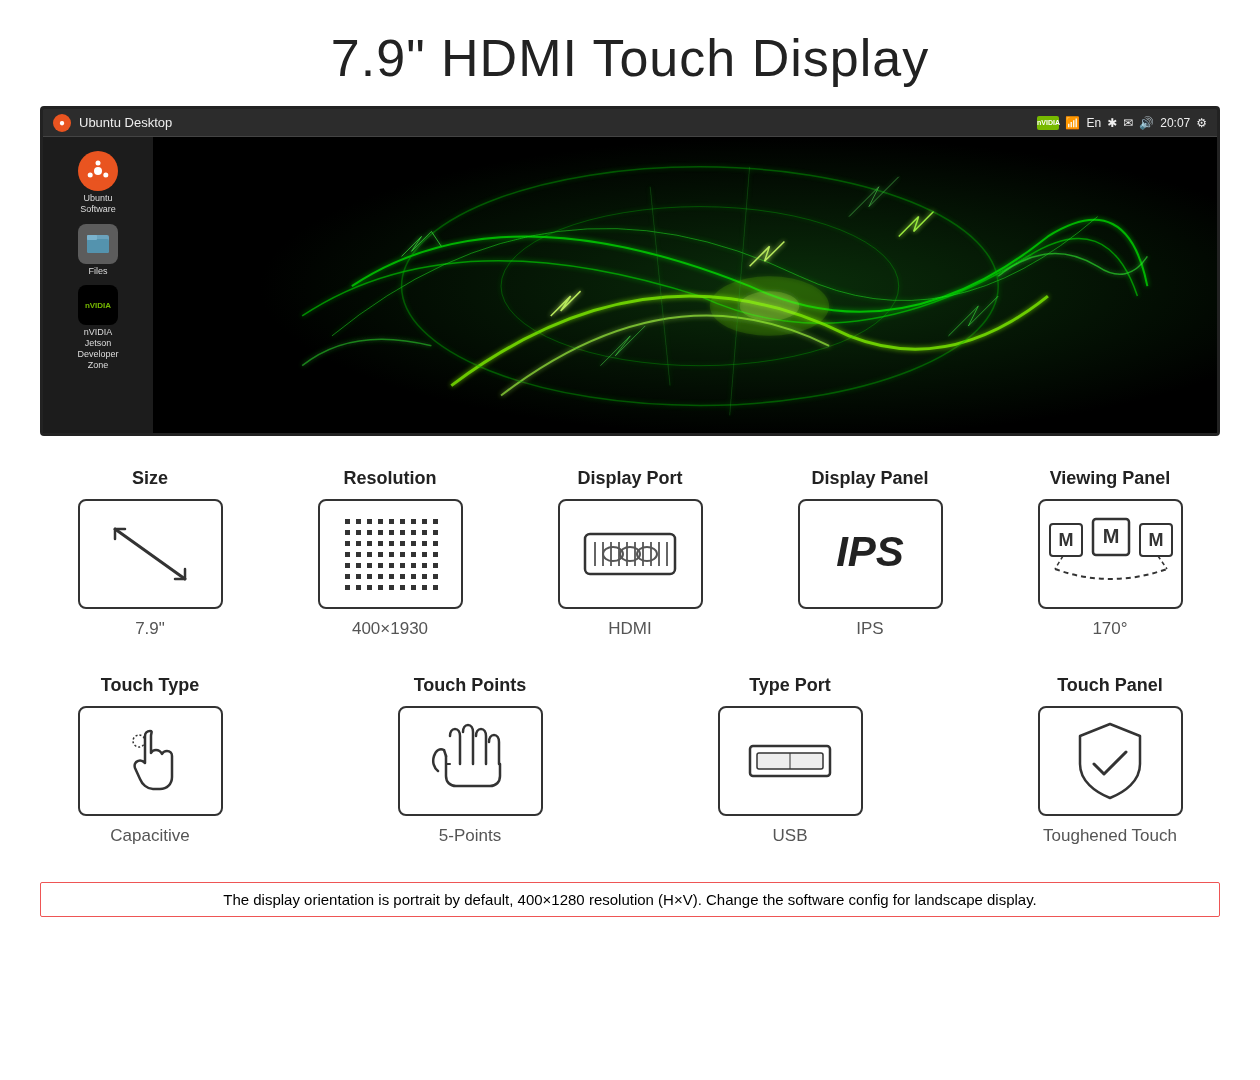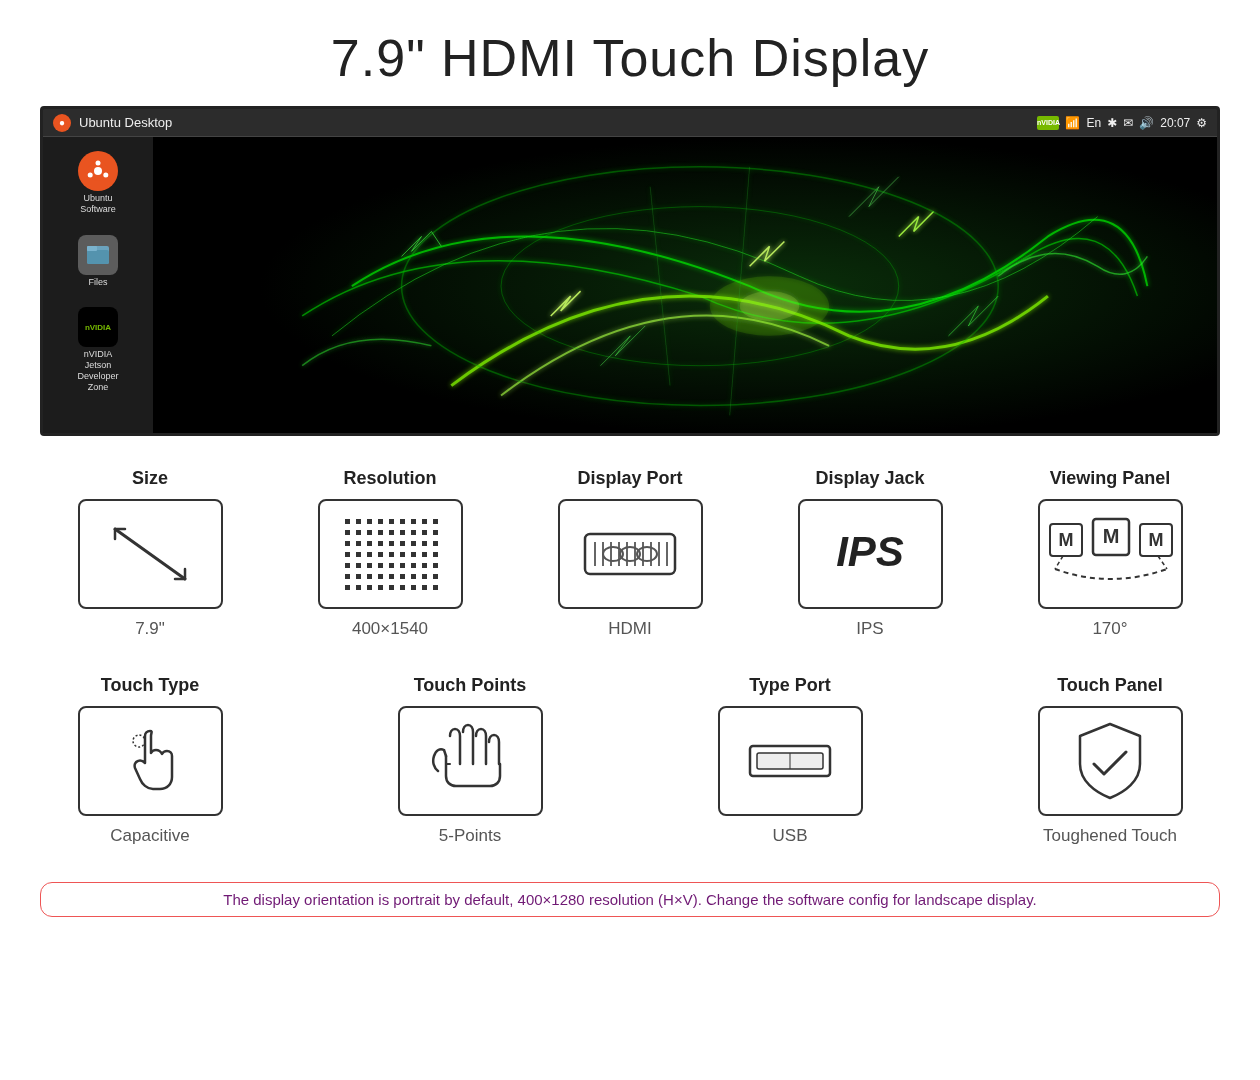--- a/index.html
+++ b/index.html
@@ -85,21 +85,21 @@
       height: calc(100% - 28px);
     }
 
     .sidebar-icons {
       width: 110px;
       background: rgba(30,30,30,0.85);
       display: flex;
       flex-direction: column;
       align-items: center;
       padding: 10px 0;
-      gap: 12px;
+      gap: 1px;
     }
 
     .desktop-icon {
       display: flex;
       flex-direction: column;
       align-items: center;
       width: 90px;
       padding: 4px 2px;
       cursor: pointer;
       border-radius: 4px;
@@ -182,27 +182,27 @@
     }
 
     .spec-value {
       font-size: 17px;
       color: #555;
       text-align: center;
     }
 
     .footer-note {
       border: 1.5px solid #e55;
-      color: #701a75;
+      color: #000000;
       text-align: center;
       font-size: 15px;
       padding: 8px 20px;
       width: 1180px;
       margin: 14px auto 20px auto;
-      border-radius: 12px;
+      border-radius: 2px;
     }
   </style>
 </head>
 <body>
 
 <h1 class="page-title">7.9" HDMI Touch Display</h1>
 
 <div class="screenshot-area">
   <div class="taskbar">
     <div class="taskbar-left">
@@ -402,21 +402,21 @@
               <rect x="32" y="76" width="5" height="5"></rect>
               <rect x="43" y="76" width="5" height="5"></rect>
               <rect x="54" y="76" width="5" height="5"></rect>
               <rect x="65" y="76" width="5" height="5"></rect>
               <rect x="76" y="76" width="5" height="5"></rect>
               <rect x="87" y="76" width="5" height="5"></rect>
               <rect x="98" y="76" width="5" height="5"></rect>
           </g>
         </svg>
       </div>
-      <div class="spec-value">400×1540</div>
+      <div class="spec-value">400×1930</div>
     </div>
 
     <div class="spec-item">
       <div class="spec-label">Display Port</div>
       <div class="spec-icon-box">
         <svg width="110" height="80" viewBox="0 0 110 80">
 
           <rect x="10" y="20" width="90" height="40" rx="5" fill="none" stroke="#333" stroke-width="2.5"></rect>
 
           <g stroke="#333" stroke-width="1.5">
@@ -434,21 +434,21 @@
 
           <ellipse cx="38" cy="40" rx="10" ry="7" fill="none" stroke="#555" stroke-width="2"></ellipse>
           <ellipse cx="55" cy="40" rx="10" ry="7" fill="none" stroke="#555" stroke-width="2"></ellipse>
           <ellipse cx="72" cy="40" rx="10" ry="7" fill="none" stroke="#555" stroke-width="2"></ellipse>
         </svg>
       </div>
       <div class="spec-value">HDMI</div>
     </div>
 
     <div class="spec-item">
-      <div class="spec-label">Display Jack</div>
+      <div class="spec-label">Display Panel</div>
       <div class="spec-icon-box">
         <svg width="110" height="80" viewBox="0 0 110 80">
           <text x="55" y="52" text-anchor="middle" font-size="42" font-weight="900" font-style="italic" fill="#222" font-family="Arial">IPS</text>
         </svg>
       </div>
       <div class="spec-value">IPS</div>
     </div>
 
     <div class="spec-item">
       <div class="spec-label">Viewing Panel</div>

